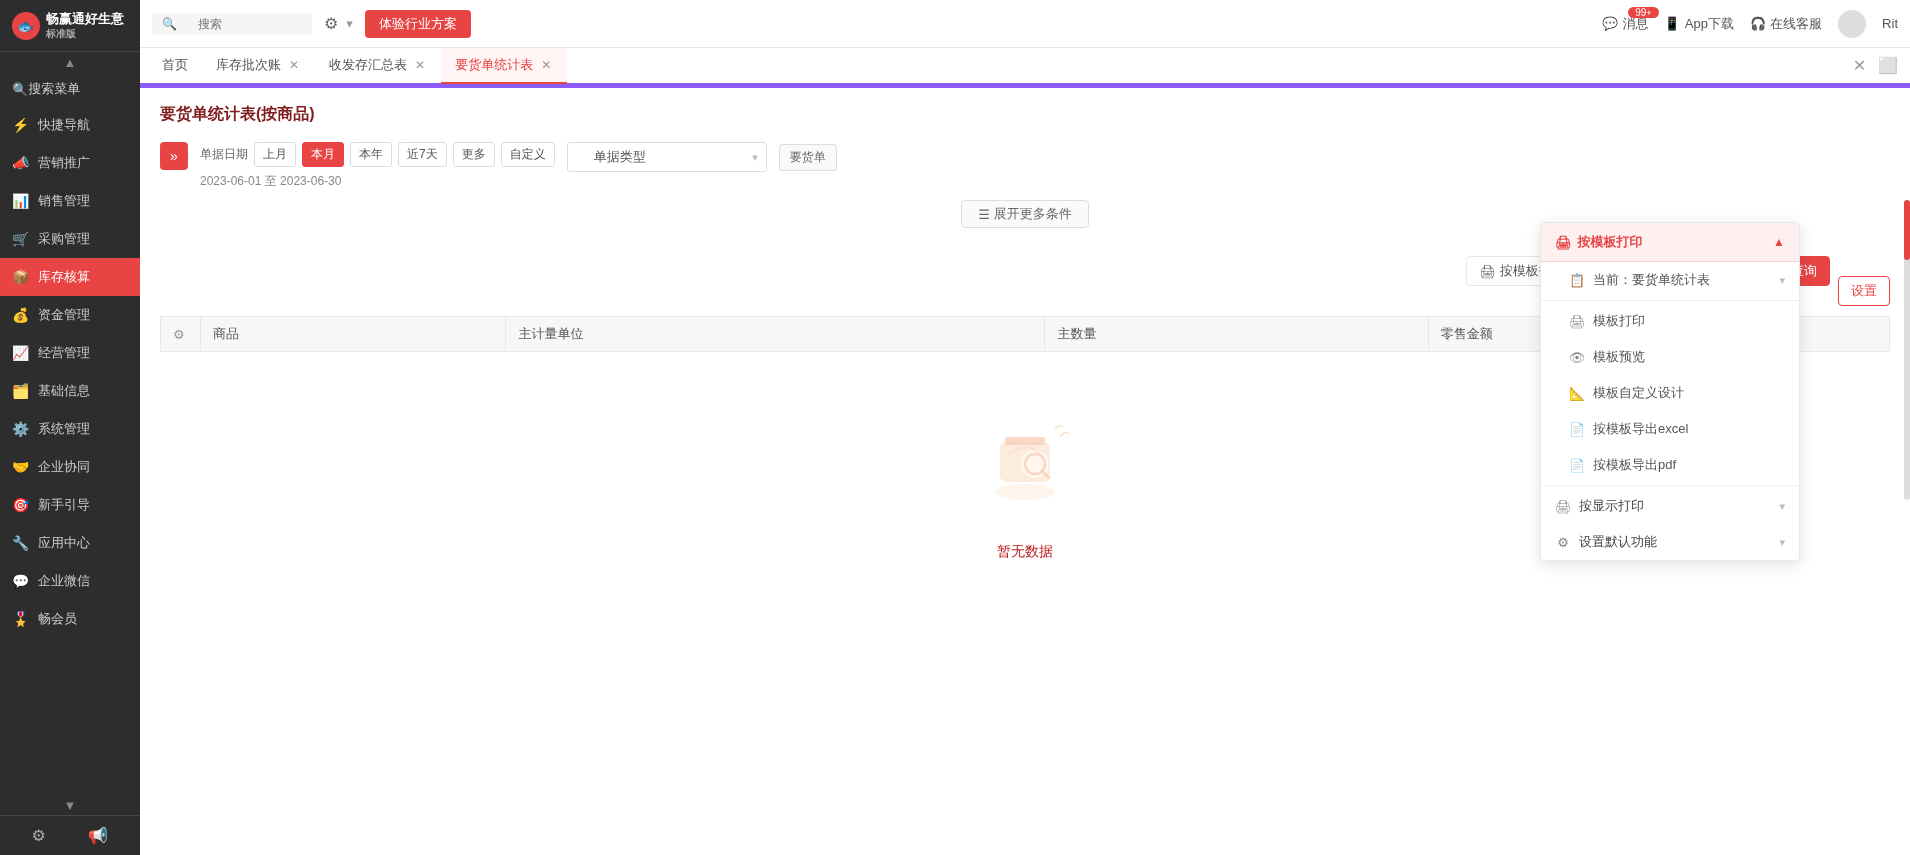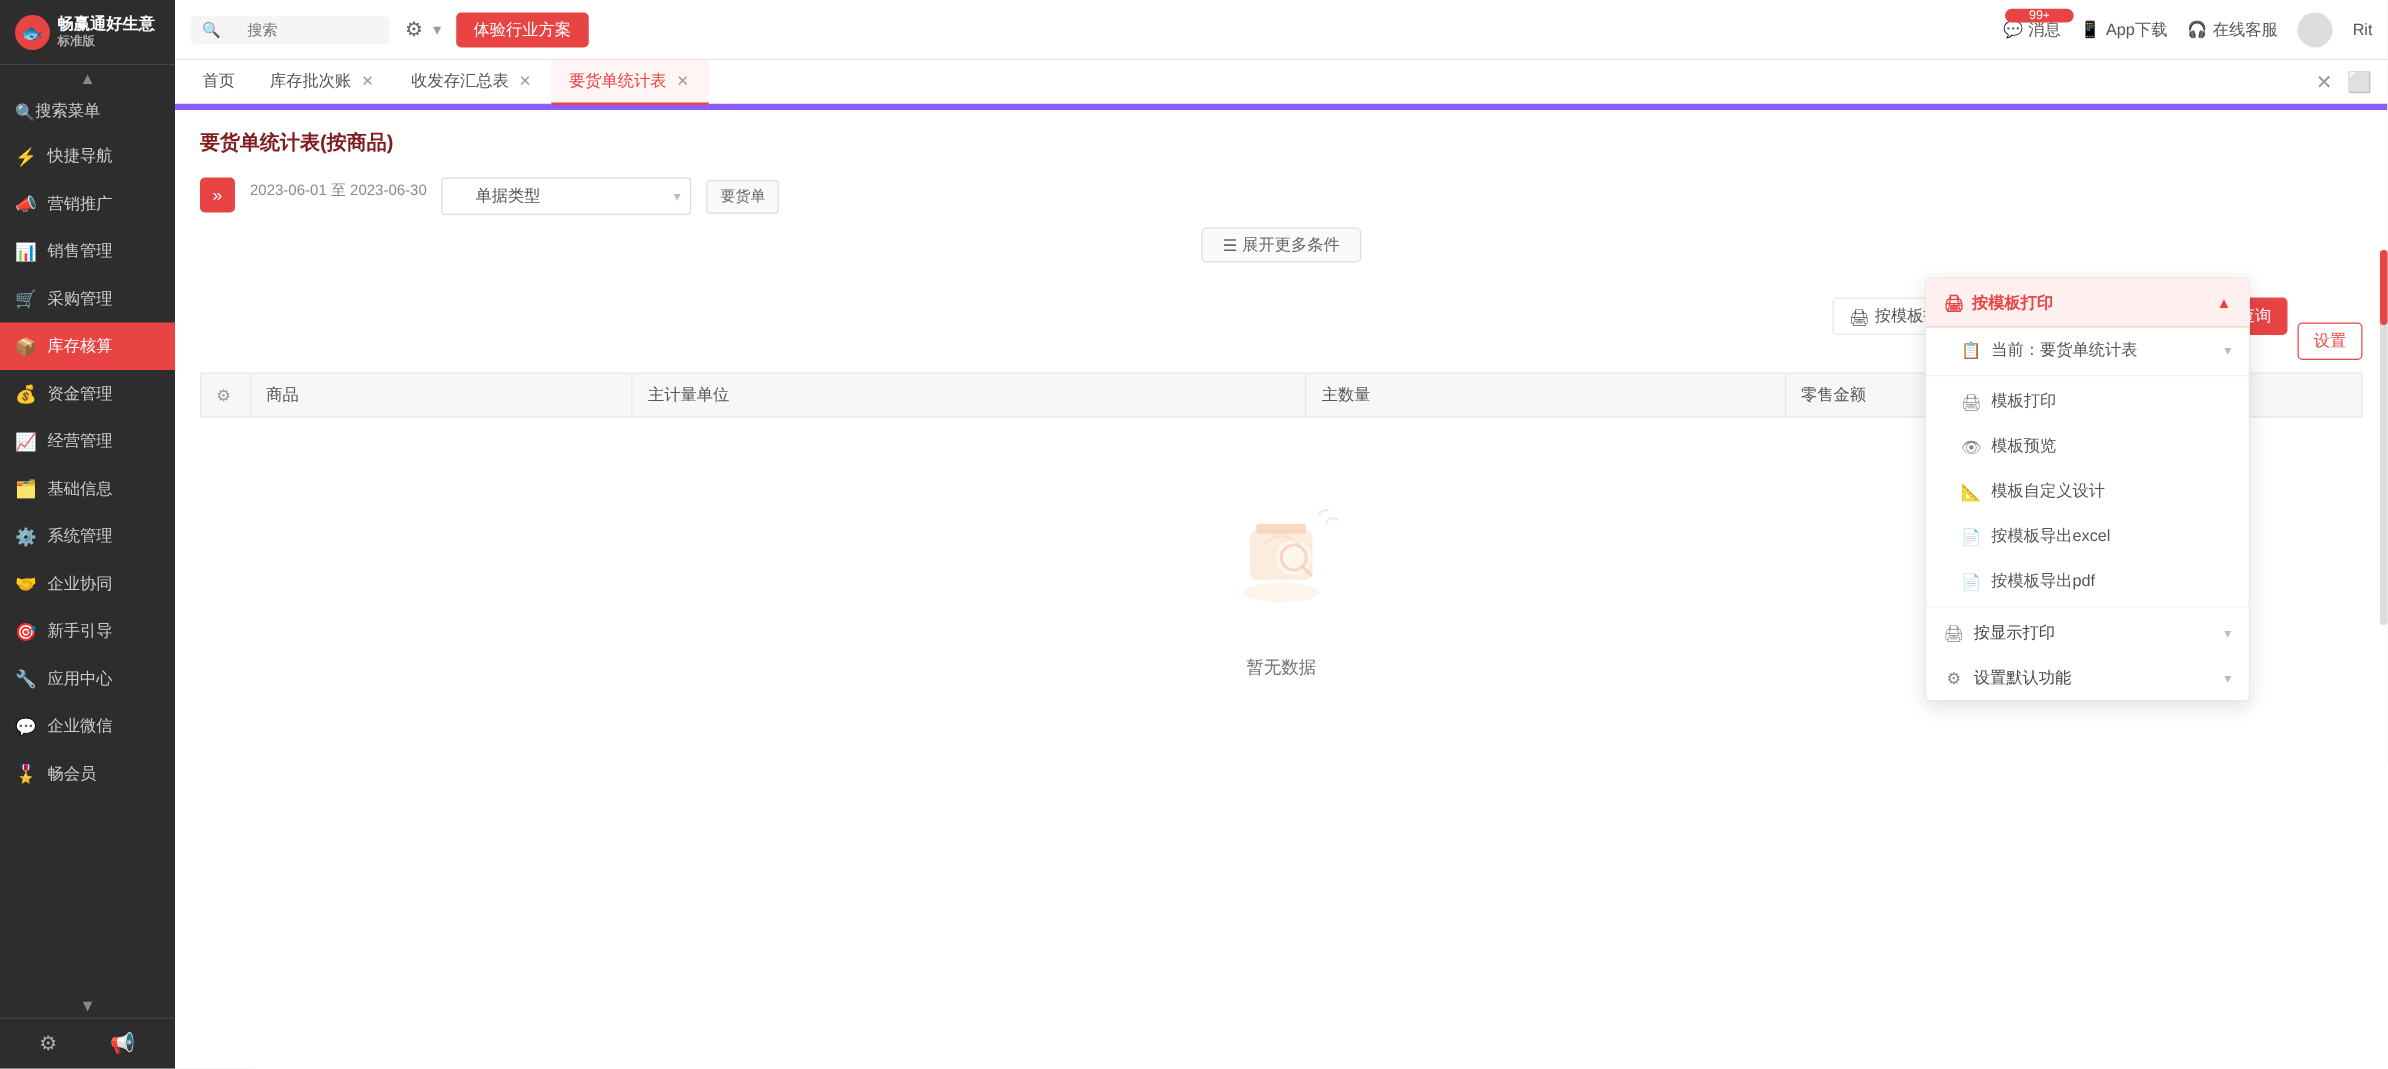--- a/index.html
+++ b/index.html
@@ -164,21 +164,21 @@
       display: flex;
       align-items: center;
       gap: 4px;
       cursor: pointer;
       position: relative;
     }
     .badge {
       background: #e84444;
       color: #fff;
       border-radius: 10px;
-      padding: 0 19px;
+      padding: 0 7px;
       font-size: 10px;
       min-width: 18px;
       text-align: left;
       position: absolute;
       top: -8px;
       right: -10px;
     }
     .badge-plus { font-size: 9px; }
     .user-avatar {
       width: 28px;
@@ -415,21 +415,21 @@
       padding: 60px 20px;
       color: #bbb;
     }
     .empty-icon {
       font-size: 80px;
       margin-bottom: 12px;
       opacity: 0.5;
     }
     .empty-text {
       font-size: 14px;
-      color: #737373;
+      color: #b91c1c;
     }
 
     
     .print-dropdown {
       position: absolute;
       top: 134px;
       right: 110px;
       background: #fff;
       border: 1px solid #e8e8e8;
       border-radius: 4px;
@@ -654,20 +654,29 @@
   <div class="page-area">
     <div class="page-inner">
 
       <div class="page-title">要货单统计表(按商品)</div>
 
       <div class="filter-bar">
         <div class="filter-expand-btn">
           <span>»</span>
         </div>
         <div class="filter-group">
+          <div class="filter-date-row">
+            <span class="filter-label">单据日期</span>
+            <button class="filter-btn">上月</button>
+            <button class="filter-btn active">本月</button>
+            <button class="filter-btn">本年</button>
+            <button class="filter-btn">近7天</button>
+            <button class="filter-btn">更多</button>
+            <button class="filter-btn">自定义</button>
+          </div>
           <div class="filter-date-range">2023-06-01 至 2023-06-30</div>
         </div>
 
         <div class="filter-select">
           <div class="filter-select-box">
             <span>单据类型</span>
             <span style="position:absolute;right:8px;top:50%;transform:translateY(-50%);color:#bbb;font-size:11px;">▾</span>
           </div>
         </div>
 

